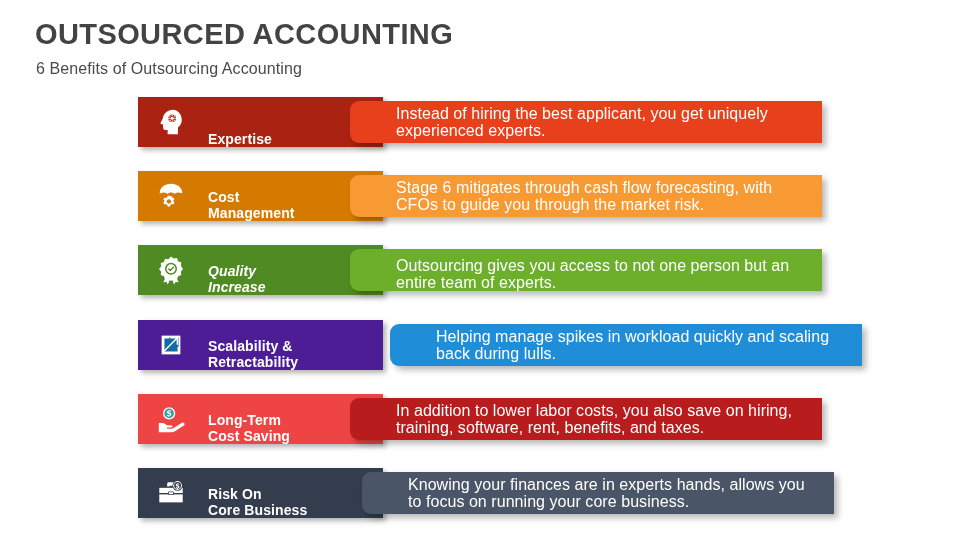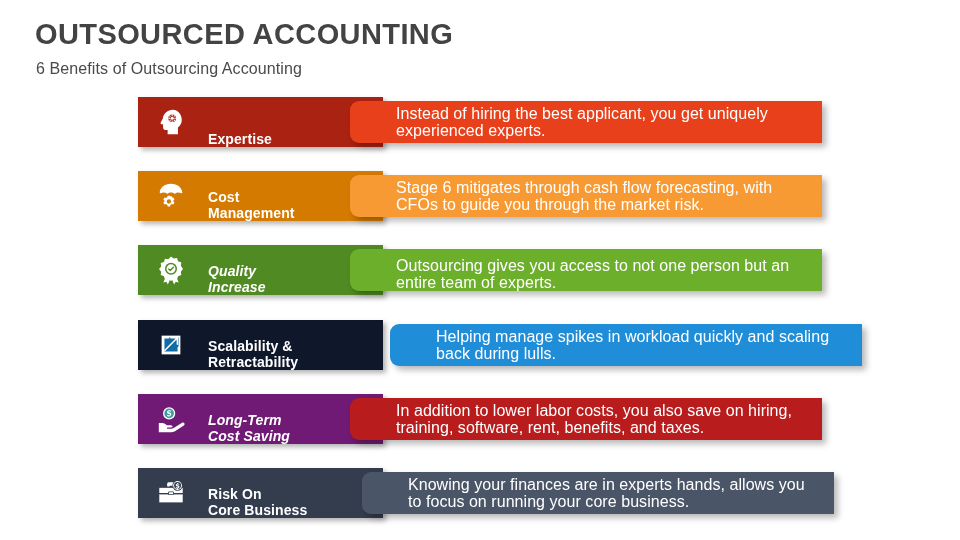--- a/index.html
+++ b/index.html
@@ -128,21 +128,21 @@
           <div class="row-label">
             <span>Quality</span>
             <span class="l2">Increase</span>
           </div>
         </div>
       </div>
       <div class="row" style="top: 319.6px;">
         <div class="right-bar" style="background: rgb(32, 141, 216); margin-left: 40px;">
           <div class="desc">Helping manage spikes in workload quickly and scaling back during lulls.</div>
         </div>
-        <div class="left-bar" style="background: #0f172a;">
+        <div class="left-bar" style="background: #4c1d95;">
           <div class="icon-box">
             <svg width="30" height="30" viewBox="0 0 64 64" fill="#ffffff">
               <path d="M12 12h40v40H12z" rx="3"></path>
               <g fill="#136BA6">
                 <path d="M16 16h32v32H16z"></path>
               </g>
               <path d="M46 15H31.5c-.9 0-1.5.7-1.5 1.5s.7 1.5 1.5 1.5h10.4L17.4 42.5c-.6.6-.6 1.6 0 2.2s1.6.6 2.2 0L44 20.1v10.4c0 .9.7 1.5 1.5 1.5s1.5-.7 1.5-1.5V16c0-.6-.4-1-1-1z"></path>
               <path d="M19 49h-4V16c0-.6.4-1 1-1h33v4H19z" opacity="0"></path>
               <path d="M14 14h14v4H18v28h28V36h4v14H14z"></path>
             </svg>
@@ -150,21 +150,21 @@
           <div class="row-label">
             <span>Scalability &amp;</span>
             <span class="l2">Retractability</span>
           </div>
         </div>
       </div>
       <div class="row" style="top: 393.8px;">
         <div class="right-bar" style="background: #b91c1c;">
           <div class="desc">In addition to lower labor costs, you also save on hiring, training, software, rent, benefits, and taxes.</div>
         </div>
-        <div class="left-bar" style="background: #701a75; font-style: italic;">
+        <div class="left-bar" style="background: #ef4444;">
           <div class="icon-box">
             <svg width="30" height="30" viewBox="0 0 64 64" fill="#ffffff">
               <circle cx="28" cy="20" r="13"></circle>
               <g fill="#3E9BA0">
                 <circle cx="28" cy="20" r="10.2"></circle>
               </g>
               <path d="M28.9 12.6h-1.8v1.5c-2.1.2-3.6 1.5-3.6 3.4 0 2.2 1.7 3 4 3.6 1.8.5 2.4.9 2.4 1.7 0 .9-.8 1.4-2 1.4-1.5 0-2.6-.6-3.4-1.3l-1.3 1.9c.9.8 2.1 1.4 3.8 1.6V27h1.8v-1.6c2.3-.2 3.8-1.6 3.8-3.6 0-2.2-1.7-3-4-3.6-1.8-.5-2.4-.8-2.4-1.6 0-.8.7-1.3 1.8-1.3 1.3 0 2.3.5 3.1 1.2l1.4-1.9c-.9-.8-1.9-1.2-3.5-1.4z" fill="#ffffff"></path>
               <path d="M4 44.5c0-2 1.7-3.6 3.7-3.6h9.5c1 0 2 .3 2.8.9l5 3.6h8.4c2 0 3.7 1.6 3.7 3.6s-1.7 3.6-3.7 3.6H20" fill="none"></path>
               <path d="M6 40.5c6 0 9.8 0 11.8 1 1.6.8 3.8 2.6 5.3 3.8h7.6c2.6 0 4.7 1.3 4.7 3.3 0 1-1.4 1.4-2.8 1.4h-9v2.6h9.8c2 0 3.4-.5 5.2-1.7l17-11c1.6-1 3.8-.6 4.8 1 1 1.6.6 3.7-1 4.8l-18.2 12c-2.6 1.7-4.6 2.3-7.8 2.3H6z"></path>
             </svg>

